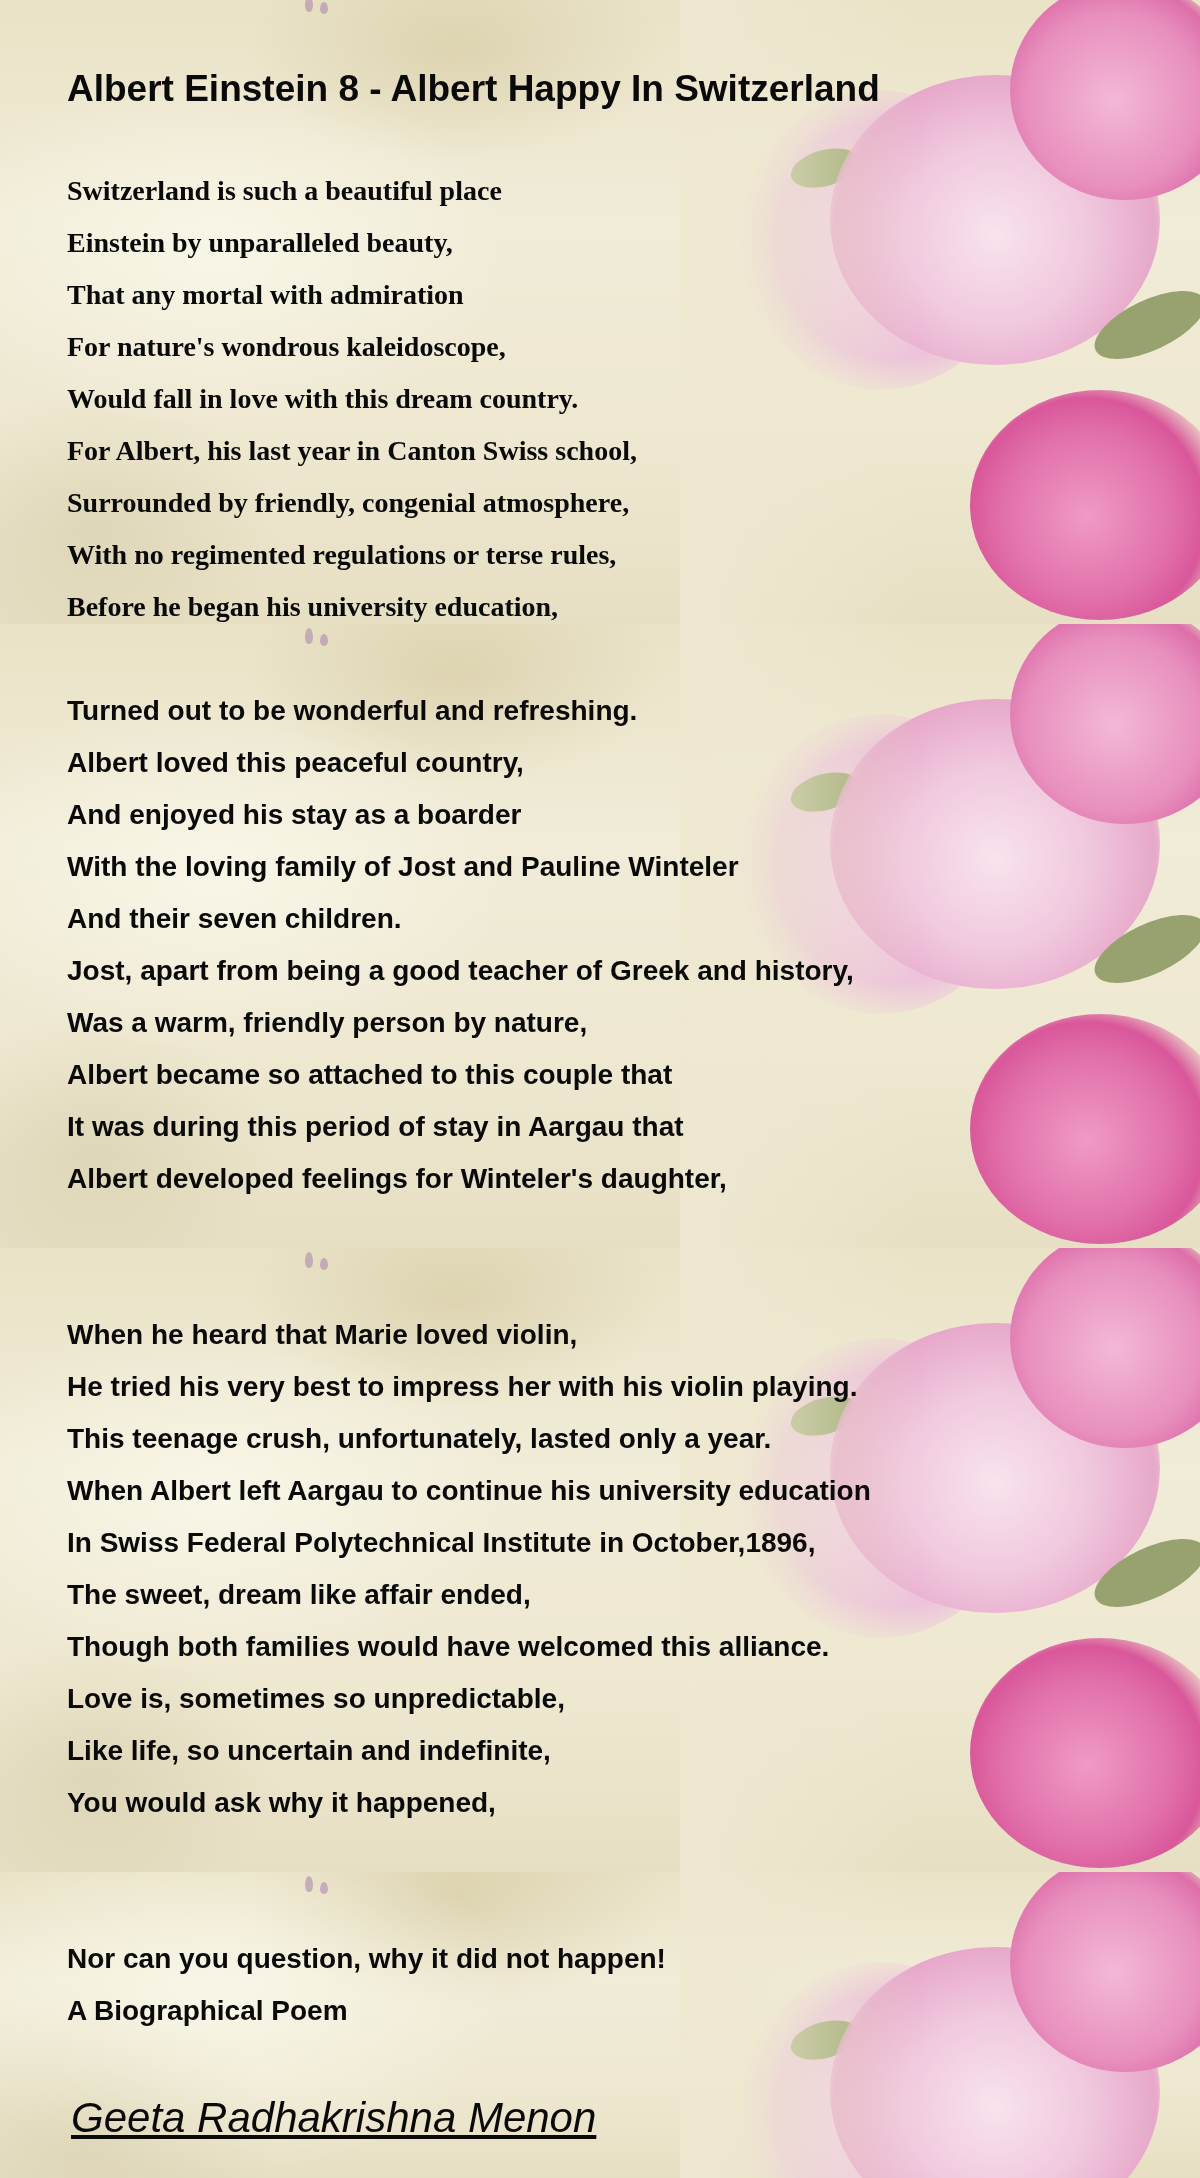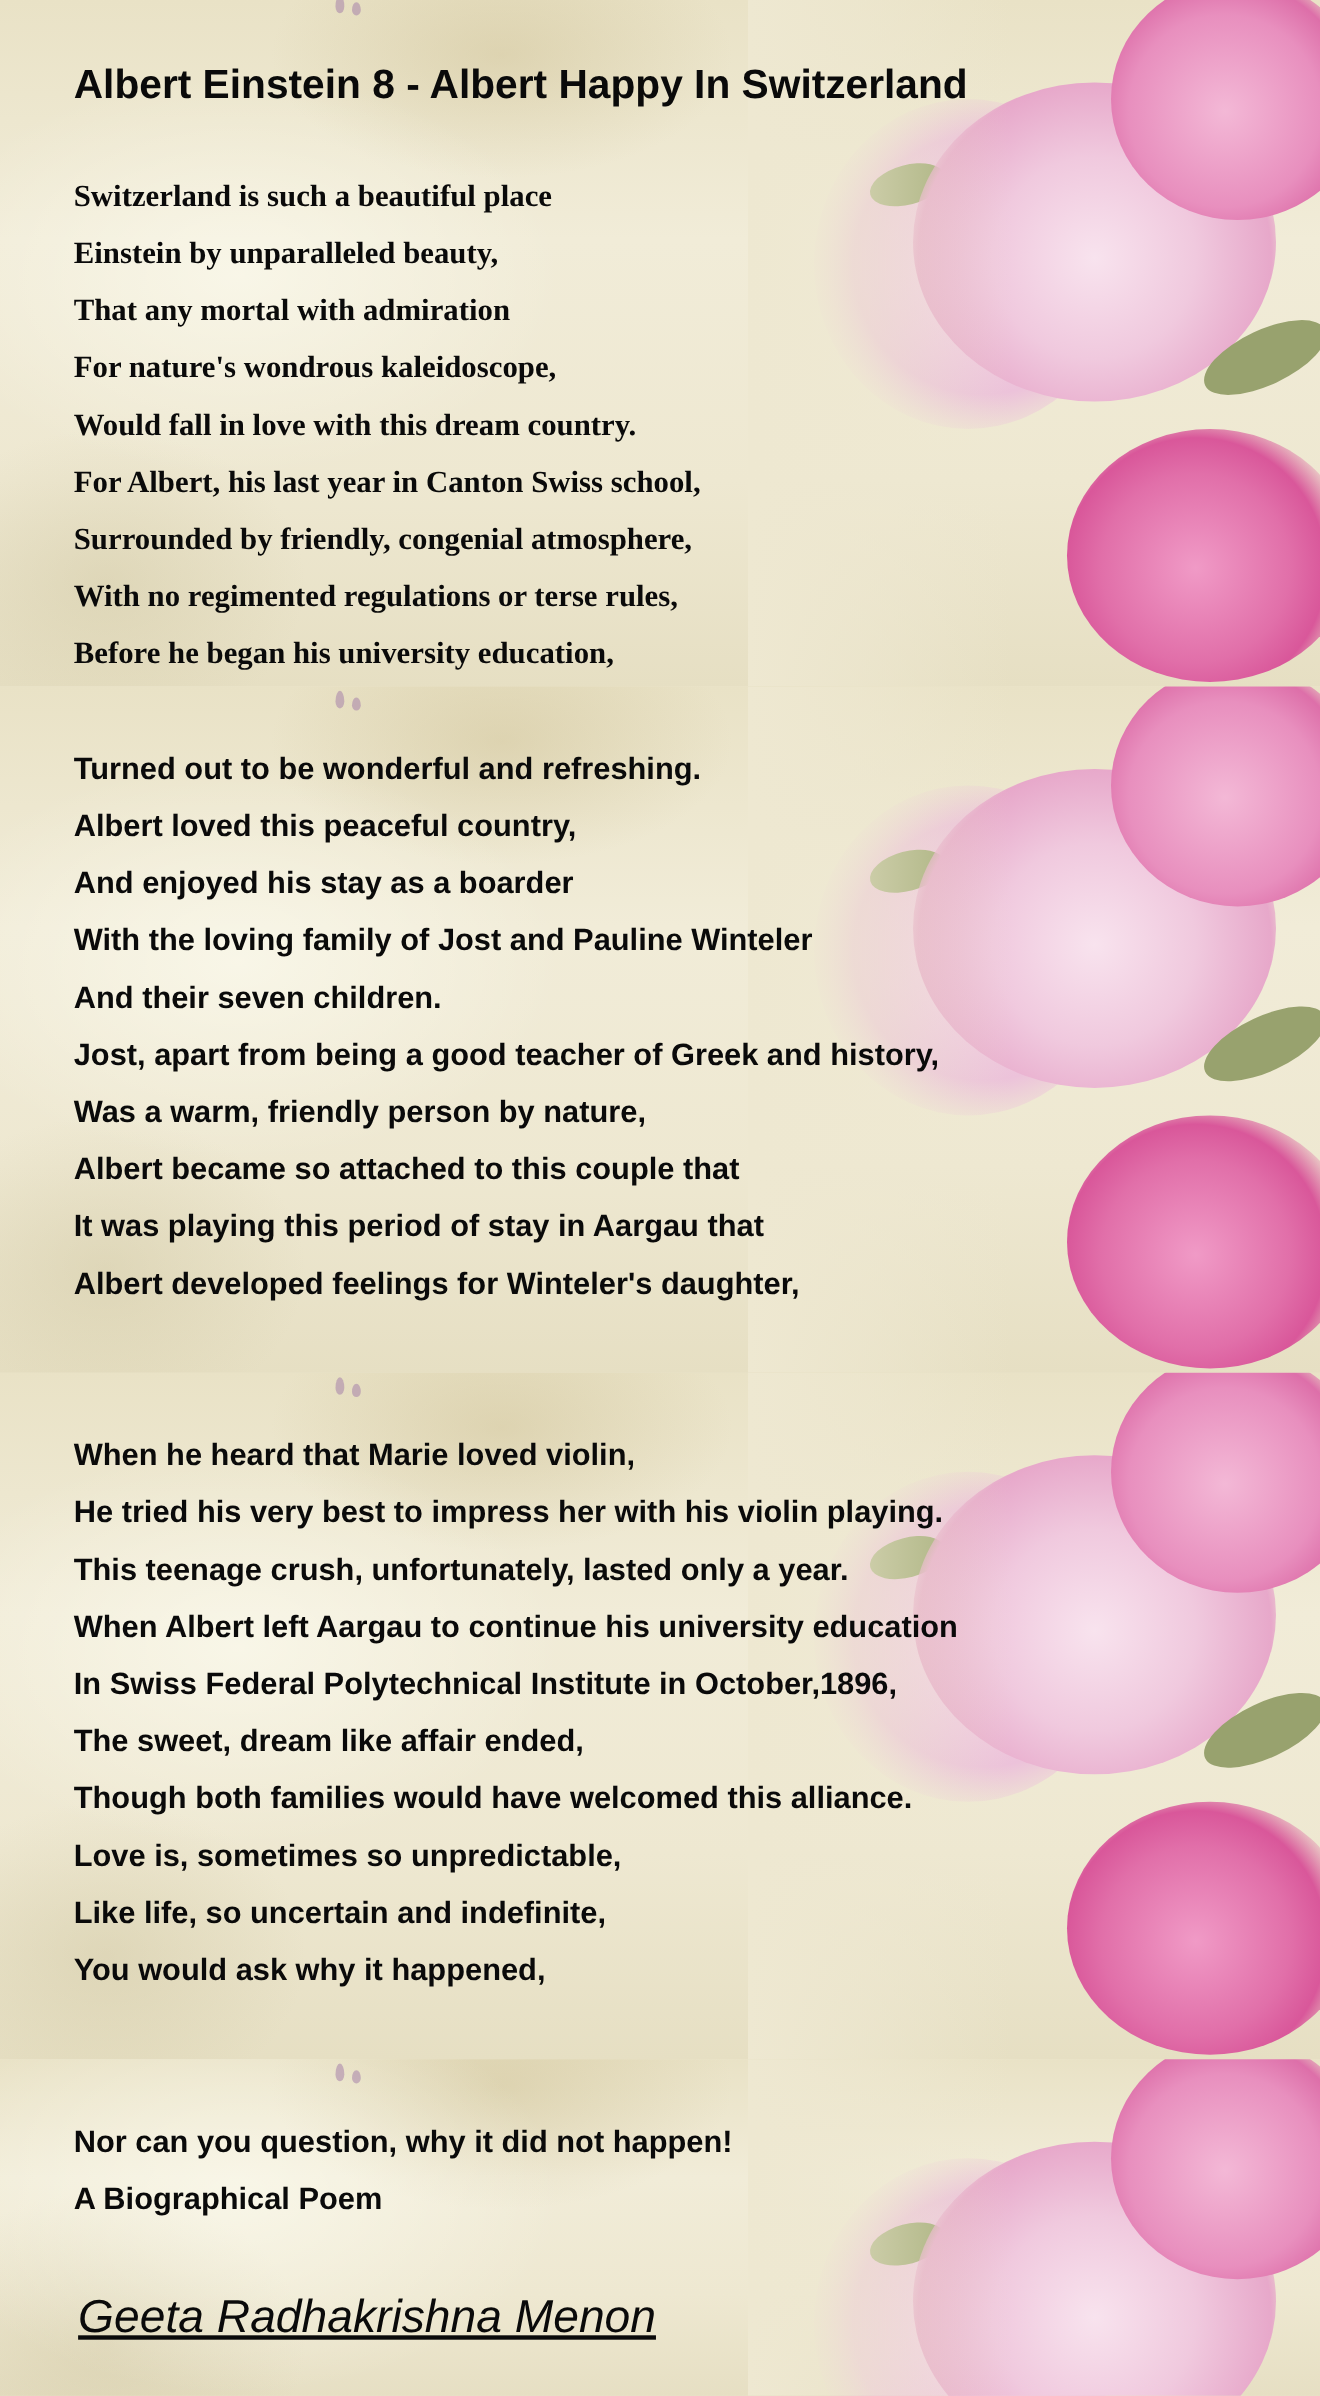--- a/index.html
+++ b/index.html
@@ -52,21 +52,21 @@
       left: 0;
       top: 0;
       width: 240px;
       height: 624px;
       background: linear-gradient(90deg, rgba(238,232,209,1) 0%, rgba(238,232,209,0.6) 45%, rgba(238,232,209,0) 100%);
     }
 
     .content {
       position: absolute;
       left: 0;
-      top: 4px;
+      top: 16px;
       width: 1200px;
       height: 1842px;
     }
     .title {
       position: absolute;
       left: 67px;
       top: 52px;
       margin: 0;
       font-size: 37px;
       font-weight: bold;
@@ -171,21 +171,21 @@
 
   <ul class="stanza" style="top:669px;">
     <li>Turned out to be wonderful and refreshing.</li>
     <li>Albert loved this peaceful country,</li>
     <li>And enjoyed his stay as a boarder</li>
     <li>With the loving family of Jost and Pauline Winteler</li>
     <li>And their seven children.</li>
     <li>Jost, apart from being a good teacher of Greek and history,</li>
     <li>Was a warm, friendly person by nature,</li>
     <li>Albert became so attached to this couple that</li>
-    <li>It was playing this period of stay in Aargau that</li>
+    <li>It was during this period of stay in Aargau that</li>
     <li>Albert developed feelings for Winteler's daughter,</li>
   </ul>
 
   <ul class="stanza" style="top:1293px;">
     <li>When he heard that Marie loved violin,</li>
     <li>He tried his very best to impress her with his violin playing.</li>
     <li>This teenage crush, unfortunately, lasted only a year.</li>
     <li>When Albert left Aargau to continue his university education</li>
     <li>In Swiss Federal Polytechnical Institute in October,1896,</li>
     <li>The sweet, dream like affair ended,</li>

